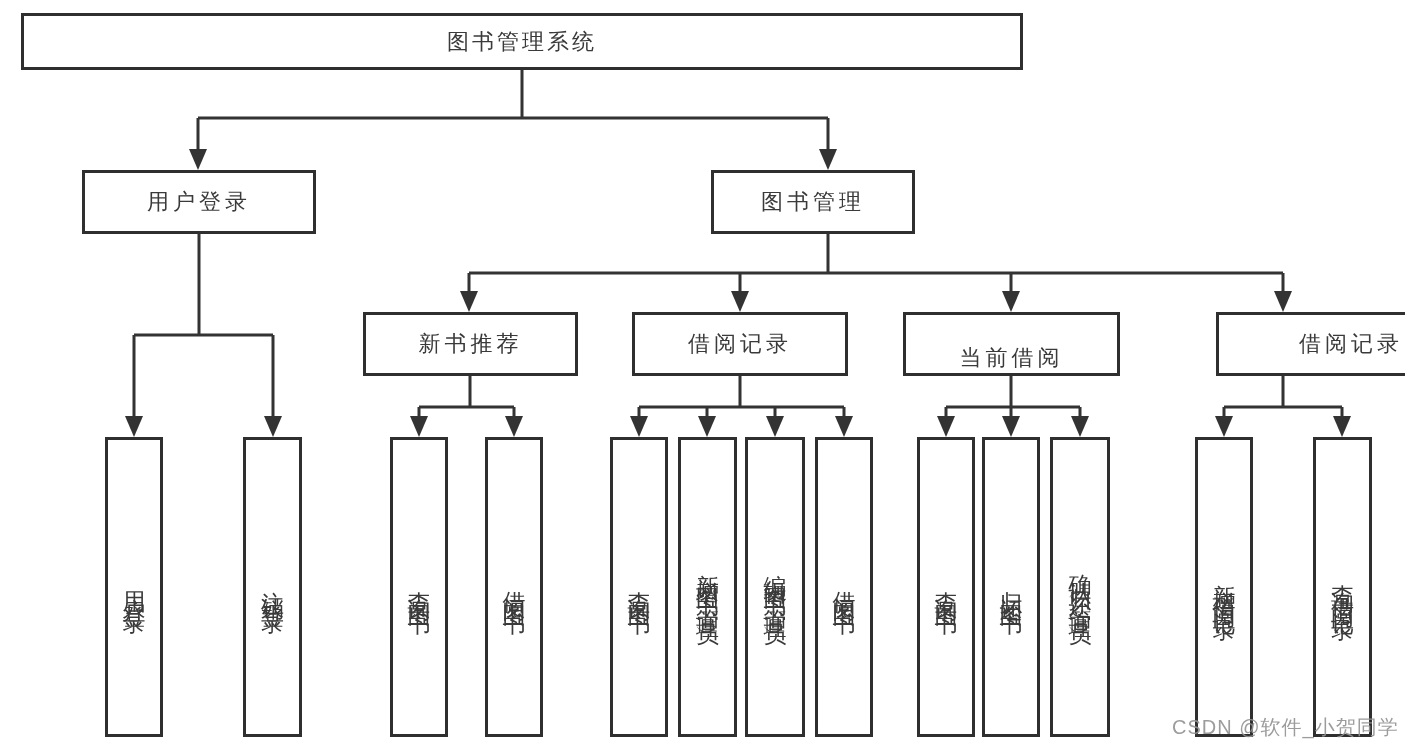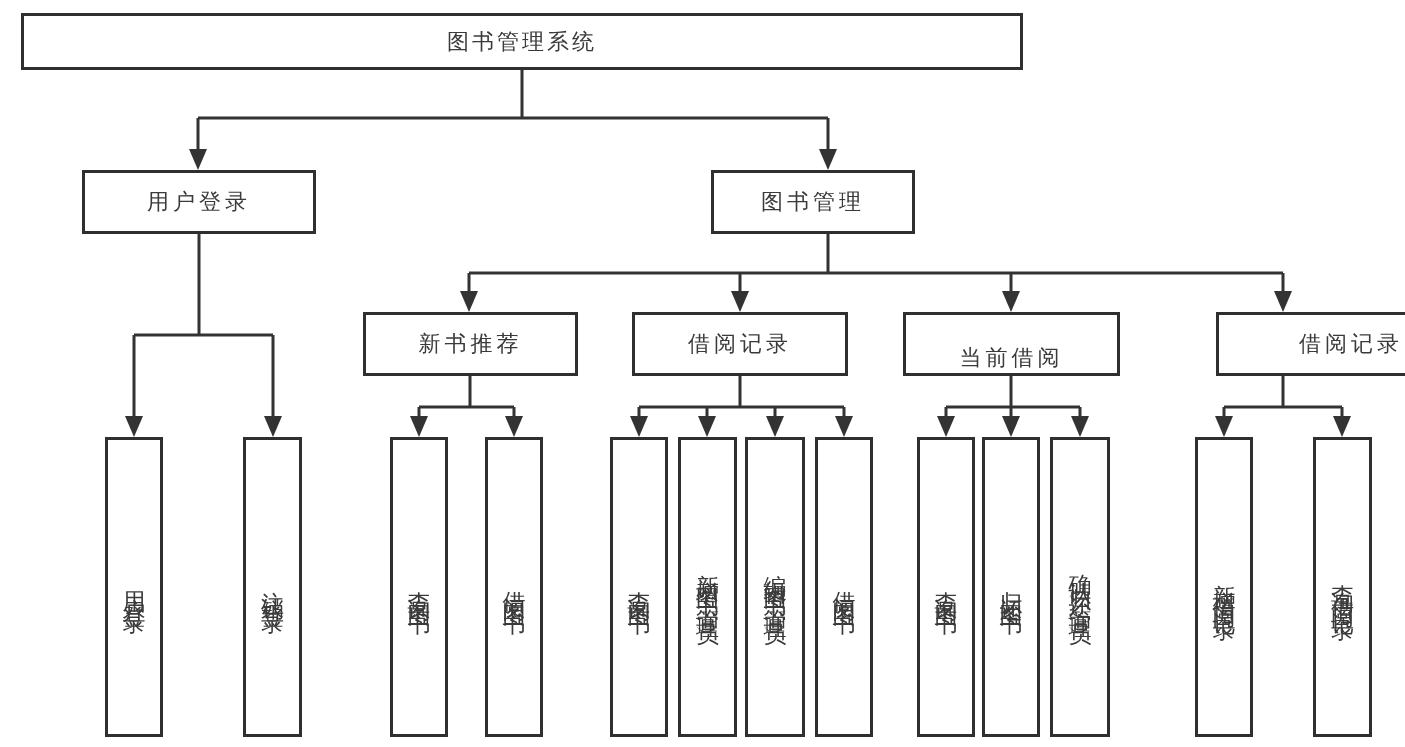--- a/index.html
+++ b/index.html
@@ -157,14 +157,15 @@
   <div class="node v" style="left:1050px; top:437px; width:60px; height:300px;">
     <span class="lbl">确认归还（管理员）</span>
   </div>
   <div class="node v" style="left:1195px; top:437px; width:58px; height:300px;">
     <span class="lbl">新增借阅记录</span>
   </div>
   <div class="node v" style="left:1313px; top:437px; width:59px; height:300px;">
     <span class="lbl">查询借阅记录</span>
   </div>
 
+  <div class="watermark">CSDN @软件_小贺同学</div>
 
 </div>
 
 </body></html>

